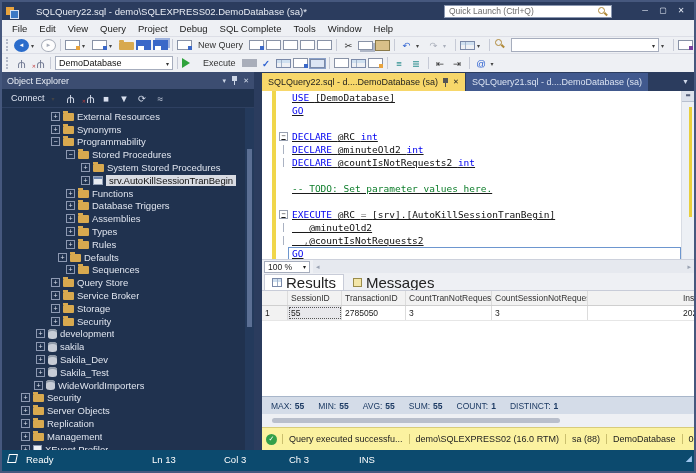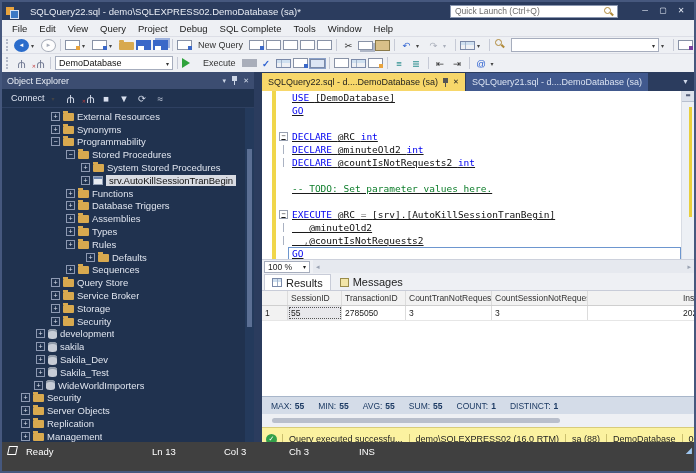--- a/index.html
+++ b/index.html
@@ -1,21 +1,21 @@
 <!DOCTYPE html>
 <html><head>
 <meta charset="utf-8">
 <style>
   html,body{margin:0;padding:0;background:#1b2438;}
   *{box-sizing:border-box;}
   .win{width:696px;height:473px;position:relative;background:#2b3c5e;border:2px solid #46587e;
        font-family:"Liberation Sans",sans-serif;color:#1b1b1b;overflow:hidden;}
   
   .titlebar{height:18px;display:flex;align-items:center;background:#2b3c5e;color:#e9edf5;
-            font-size:9.5px;padding:0 4px;gap:12px;}
+            font-size:9.5px;padding:0 4px;gap:18px;}
   .appicon{width:12px;height:12px;position:relative;flex:none;}
   .appicon::before{content:"";position:absolute;left:0;top:2px;width:8px;height:8px;background:#e8a33d;}
   .appicon::after{content:"";position:absolute;left:4px;top:5px;width:7px;height:7px;background:#3b78c4;border:1px solid #d7e2f2;}
   .title{white-space:nowrap;overflow:hidden;}
   .quicklaunch{margin-left:auto;width:168px;height:13px;background:#ffffff;border:1px solid #8a97b0;
                color:#6c6c6c;font-size:8.5px;display:flex;align-items:center;padding:0 4px;flex:none;}
   .ql-text{flex:1;white-space:nowrap;overflow:hidden;}
   .i-mag{width:10px;height:10px;position:relative;flex:none;}
   .i-mag::before{content:"";position:absolute;left:1px;top:1px;width:5px;height:5px;border:1.5px solid #b08a3a;border-radius:50%;}
   .i-mag::after{content:"";position:absolute;left:6.5px;top:7px;width:3.5px;height:1.5px;background:#b08a3a;transform:rotate(45deg);}
@@ -122,21 +122,21 @@
   .vscroll .split{height:11px;background:#dde2ec;border-bottom:1px solid #b8c0d0;font-size:7px;text-align:center;line-height:9px;color:#55607a;}
   .vscroll .ymark{position:absolute;right:2px;top:16px;width:3px;height:110px;background:#e8cf3c;}
   .zoombar{height:14px;background:#eef0f4;display:flex;align-items:center;font-size:8.5px;
            border-top:1px solid #cdd1dc;flex:none;gap:3px;padding-left:2px;}
   .zoomsel{width:46px;height:12px;background:#fff;border:1px solid #a6adbd;display:flex;align-items:center;padding:0 3px;}
   .zoomsel::after{content:"▾";margin-left:auto;font-size:6px;}
   .htrack{flex:1;height:100%;background:#e6e9ef;position:relative;color:#9aa2b2;font-size:7px;
           display:flex;align-items:center;justify-content:space-between;padding:0 3px;}
   
   .results{flex:1;display:flex;flex-direction:column;background:#eef0f4;overflow:hidden;}
-  .rtabs{height:17px;display:flex;align-items:flex-end;gap:2px;padding-left:2px;font-size:11px;flex:none;}
+  .rtabs{height:17px;display:flex;align-items:flex-end;gap:2px;padding-left:2px;font-size:15px;flex:none;}
   .rtab{height:16px;display:flex;align-items:center;gap:4px;padding:0 7px;color:#222;}
   .rtab[data-active="1"]{background:#fff;border:1px solid #c8ccd8;border-bottom:none;}
   .i-msg{width:9px;height:9px;background:#f3e6a8;border:1px solid #9a8c4a;}
   .rgrid{flex:1;background:#fff;display:flex;flex-direction:column;border-top:1px solid #c8ccd8;overflow:hidden;}
   .g-h,.g-r{display:flex;height:15px;font-size:8.5px;flex:none;}
   .g-h{background:#f2f2f2;border-bottom:1px solid #cfcfcf;color:#333;}
   .g-h .gc,.g-r .gc{border-right:1px solid #dcdcdc;padding:0 3px;display:flex;align-items:center;
                     overflow:hidden;white-space:nowrap;flex:none;}
   .gc:nth-child(1){width:26px;background:#f2f2f2;}
   .gc:nth-child(2){width:54px;}
@@ -153,21 +153,21 @@
   .agg .ai b{margin-left:3px;}
   .rhscroll{height:13px;background:#eef0f4;display:flex;align-items:center;padding:0 10px;flex:none;}
   .rhscroll .thumb{width:70%;height:5px;background:#b9bfcc;border-radius:3px;}
   .ybar{height:23px;background:#fbf2a0;display:flex;align-items:center;font-size:9px;color:#222;
         gap:0;padding:0 4px;border-top:1px solid #d8cc7a;flex:none;white-space:nowrap;overflow:hidden;}
   .ycheck{width:11px;height:11px;border-radius:50%;background:#33a04a;color:#fff;font-size:7px;
           display:flex;align-items:center;justify-content:center;flex:none;margin-right:5px;}
   .yseg{padding:0 6px;border-left:1px solid #cabf6e;}
   .yseg:first-of-type{border-left:none;padding-left:0;}
   
-  .statusbar{position:absolute;left:0;right:0;bottom:0;height:29px;background:#404040;color:#fff;font-size:9.5px;}
+  .statusbar{position:absolute;left:0;right:0;bottom:0;height:21px;background:#0c4a6e;color:#fff;font-size:9.5px;}
   .statusbar span{position:absolute;top:4px;}
   .sb-box{left:6px;top:5px;width:9px;height:9px;border:1px solid #fff;transform:skewX(-12deg);}
   .sb-ready{left:24px;}
   .sb-ln{left:150px;}
   .sb-col{left:222px;}
   .sb-ch{left:287px;}
   .sb-ins{left:357px;}
   .sb-grip{right:2px;top:8px;color:#9fc6ef;font-size:8px;}
 </style>
 </head>
@@ -437,21 +437,21 @@
           <span class="nico" data-icon="folder"></span>
           <span class="tlabel">Types</span>
         </div>
 
         <div class="trow" style="padding-left: 64px;">
           <span class="exp">+</span>
           <span class="nico" data-icon="folder"></span>
           <span class="tlabel">Rules</span>
         </div>
 
-        <div class="trow" style="padding-left: 84px;">
+        <div class="trow" style="padding-left: 56px;">
           <span class="exp">+</span>
           <span class="nico" data-icon="folder"></span>
           <span class="tlabel">Defaults</span>
         </div>
 
         <div class="trow" style="padding-left: 64px;">
           <span class="exp">+</span>
           <span class="nico" data-icon="folder"></span>
           <span class="tlabel">Sequences</span>
         </div>

